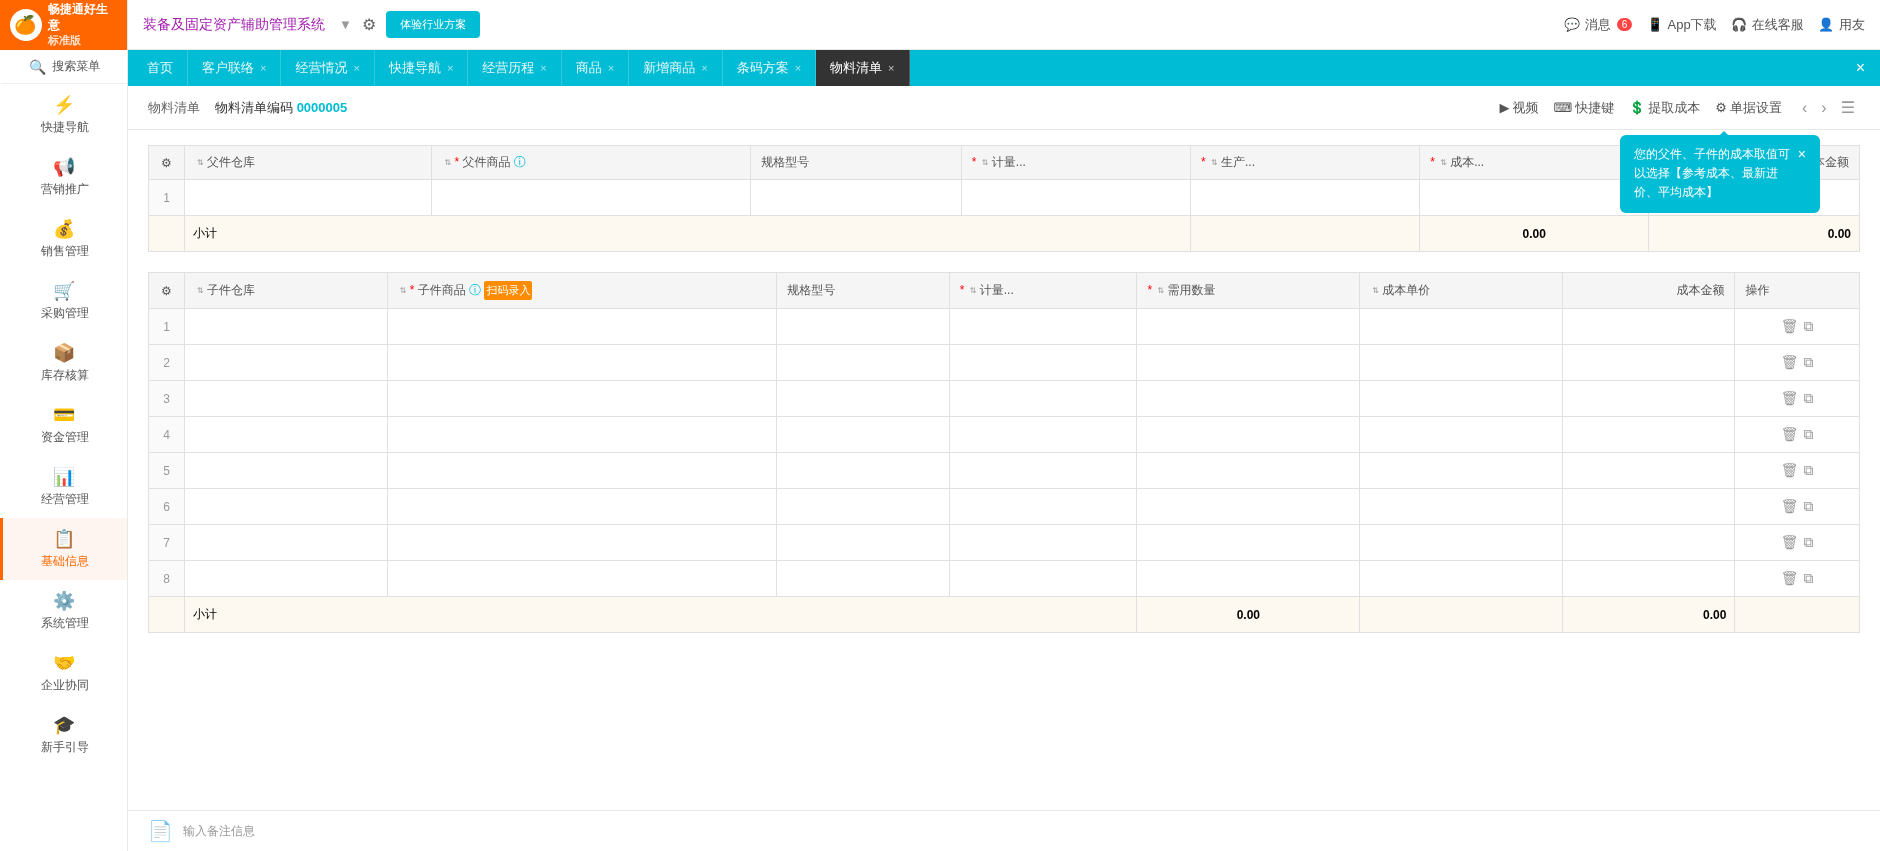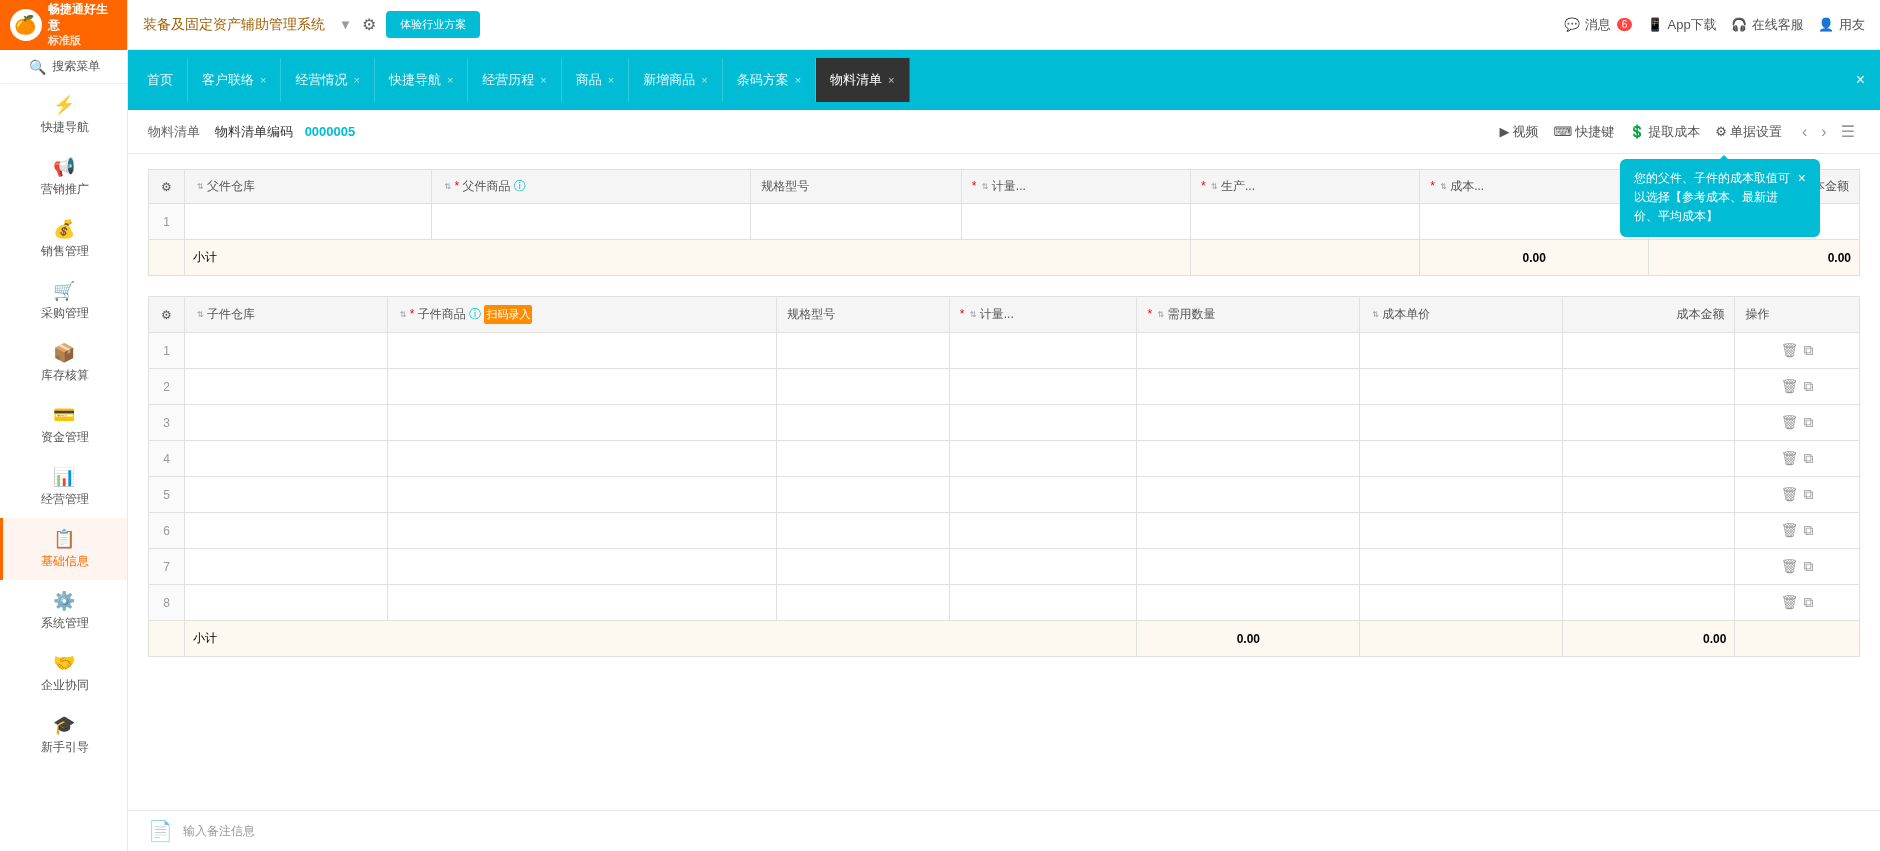--- a/index.html
+++ b/index.html
@@ -67,21 +67,21 @@
       align-items: center;
       padding: 0 15px;
       border-bottom: 1px solid #e8e8e8;
       justify-content: space-between;
     }
     .topbar-left {
       display: flex;
       align-items: center;
       gap: 10px;
     }
-    .system-title { font-size: 14px; color: #a16207; font-weight: 500; }
+    .system-title { font-size: 14px; color: #a21caf; font-weight: 500; }
     .system-dropdown { cursor: pointer; color: #999; margin-left: 4px; }
     .settings-icon { color: #666; cursor: pointer; font-size: 16px; }
     .trial-btn {
       background: #00bcd4;
       color: white;
       border: none;
       border-radius: 4px;
       padding: 6px 14px;
       cursor: pointer;
       font-size: 11px;
@@ -106,21 +106,21 @@
       font-size: 10px;
       padding: 1px 5px;
       margin-left: 2px;
     }
 
     
     .nav-tabs {
       background: #00bcd4;
       display: flex;
       align-items: center;
-      height: 60px;
+      height: 36px;
       padding: 0 5px;
       overflow-x: auto;
     }
     .nav-tab {
       padding: 0 14px;
       height: 44px;
       display: flex;
       align-items: center;
       color: rgba(255,255,255,0.9);
       cursor: pointer;
@@ -437,21 +437,21 @@
     </div>
     <div class="nav-tabs-close">×</div>
   </div>
 
   <div class="content">
 
     <div class="page-header">
       <span class="page-header-breadcrumb">物料清单</span>
       <span class="page-header-code">
         <span>物料清单编码</span>
-        <span style="margin-left:8px; color:#00bcd4; font-weight:bold;">0000005</span>
+        <span style="color:#00bcd4; font-weight:bold;">0000005</span>
       </span>
       <div class="page-header-actions">
         <div class="action-item">
           <span>▶</span>
           <span>视频</span>
         </div>
         <div class="action-item">
           <span>⌨</span>
           <span>快捷键</span>
         </div>

